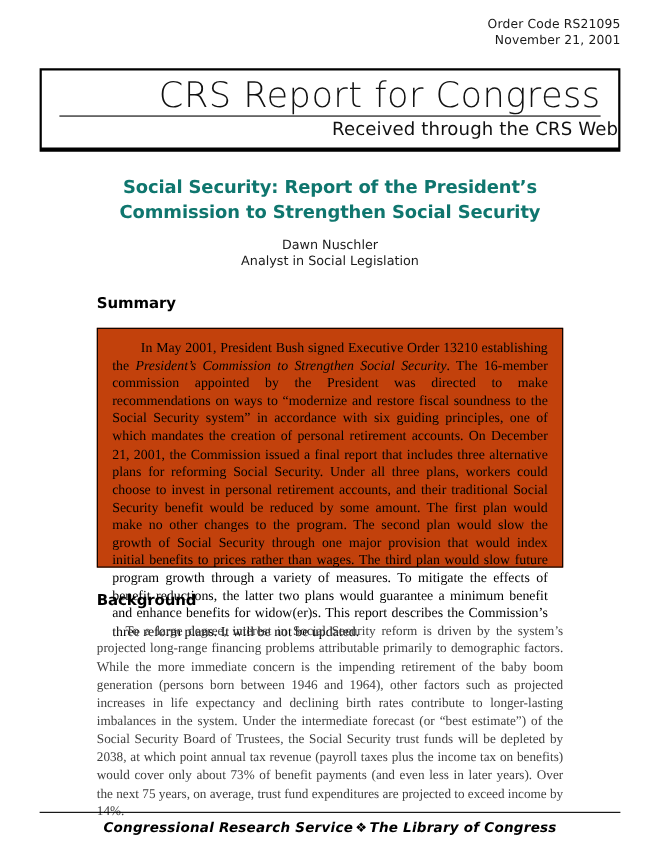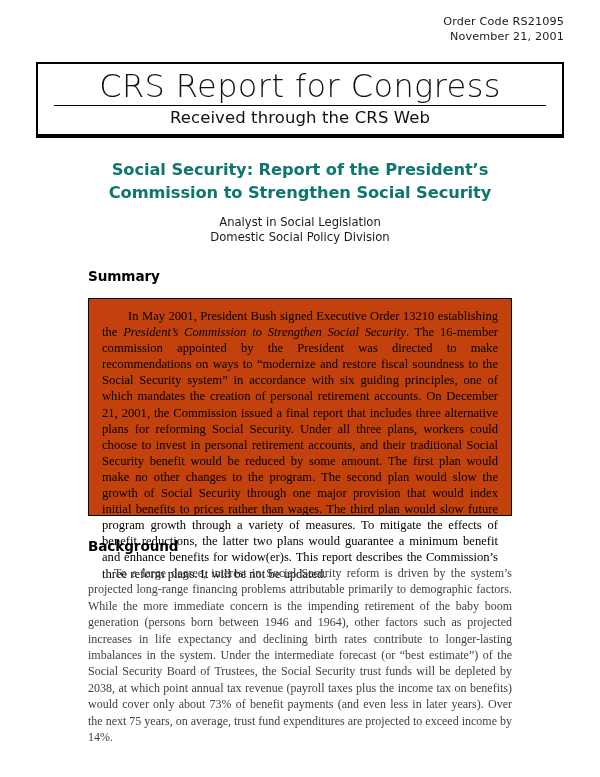--- a/index.html
+++ b/index.html
@@ -38,21 +38,21 @@
   
   .banner {
     position: absolute;
     left: 36px;
     top: 62px;
     width: 528px;
     box-sizing: border-box;
     border: 2px solid #000;
     border-bottom-width: 4px;
     padding: 4px 0 6px 0;
-    text-align: center;
+    text-align: right;
     background: #fff;
   }
   .banner-title {
     font-family: "DejaVu Sans", sans-serif;
     font-weight: 300;
     font-size: 32px;
     line-height: 36px;
     letter-spacing: 0.4px;
     color: #111;
     padding: 0 16px;
@@ -196,30 +196,34 @@
     <div class="banner-rule"></div>
     <div class="banner-sub">Received through the CRS Web</div>
   </div>
 
   <div class="doc-title">
     <div>Social Security: Report of the President’s</div>
     <div>Commission to Strengthen Social Security</div>
   </div>
 
   <div class="author-block">
+    <div>Dawn Nuschler</div>
     <div>Analyst in Social Legislation</div>
-    <div>Domestic Social Policy Division</div>
   </div>
 
   <div class="section-head summary">Summary</div>
 
   <div class="summary-box">
     <p class="summary-text"><span>In May 2001, President Bush signed Executive Order 13210 establishing the </span><i>President’s Commission to Strengthen Social Security</i><span>.  The 16-member commission appointed by the President was directed to make recommendations on ways to “modernize and restore fiscal soundness to the Social Security system” in accordance with six guiding principles, one of which mandates the creation of personal retirement accounts.  On December 21, 2001, the Commission issued a final report that includes three alternative plans for reforming Social Security.  Under all three plans, workers could choose to invest in personal retirement accounts, and their traditional Social Security benefit would be reduced by some amount.  The first plan would make no other changes to the program.  The second plan would slow the growth of Social Security through one major provision that would index initial benefits to prices rather than wages.  The third plan would slow future program growth through a variety of measures.  To mitigate the effects of benefit reductions, the latter two plans would guarantee a minimum benefit and enhance benefits for widow(er)s.  This report describes the Commission’s three reform plans.  It will be not be updated.</span></p>
   </div>
 
   <div class="section-head background">Background</div>
 
   <div class="background-body">
     <p class="body-text">To a large degree, interest in Social Security reform is driven by the system’s projected long-range financing problems attributable primarily to demographic factors.  While the more immediate concern is the impending retirement of the baby boom generation (persons born between 1946 and 1964), other factors such as projected increases in life expectancy and declining birth rates contribute to longer-lasting imbalances in the system.  Under the intermediate forecast (or “best estimate”) of the Social Security Board of Trustees, the Social Security trust funds will be depleted by 2038, at which point annual tax revenue (payroll taxes plus the income tax on benefits) would cover only about 73% of benefit payments (and even less in later years).  Over the next 75 years, on average, trust fund expenditures are projected to exceed income by 14%.</p>
   </div>
 
+  <div class="footer">
+    <div class="footer-rule"></div>
+    <div class="footer-text"><span>Congressional Research Service</span><span class="diamond">❖</span><span>The Library of Congress</span></div>
+  </div>
 
 </div>
 
 </body></html>

